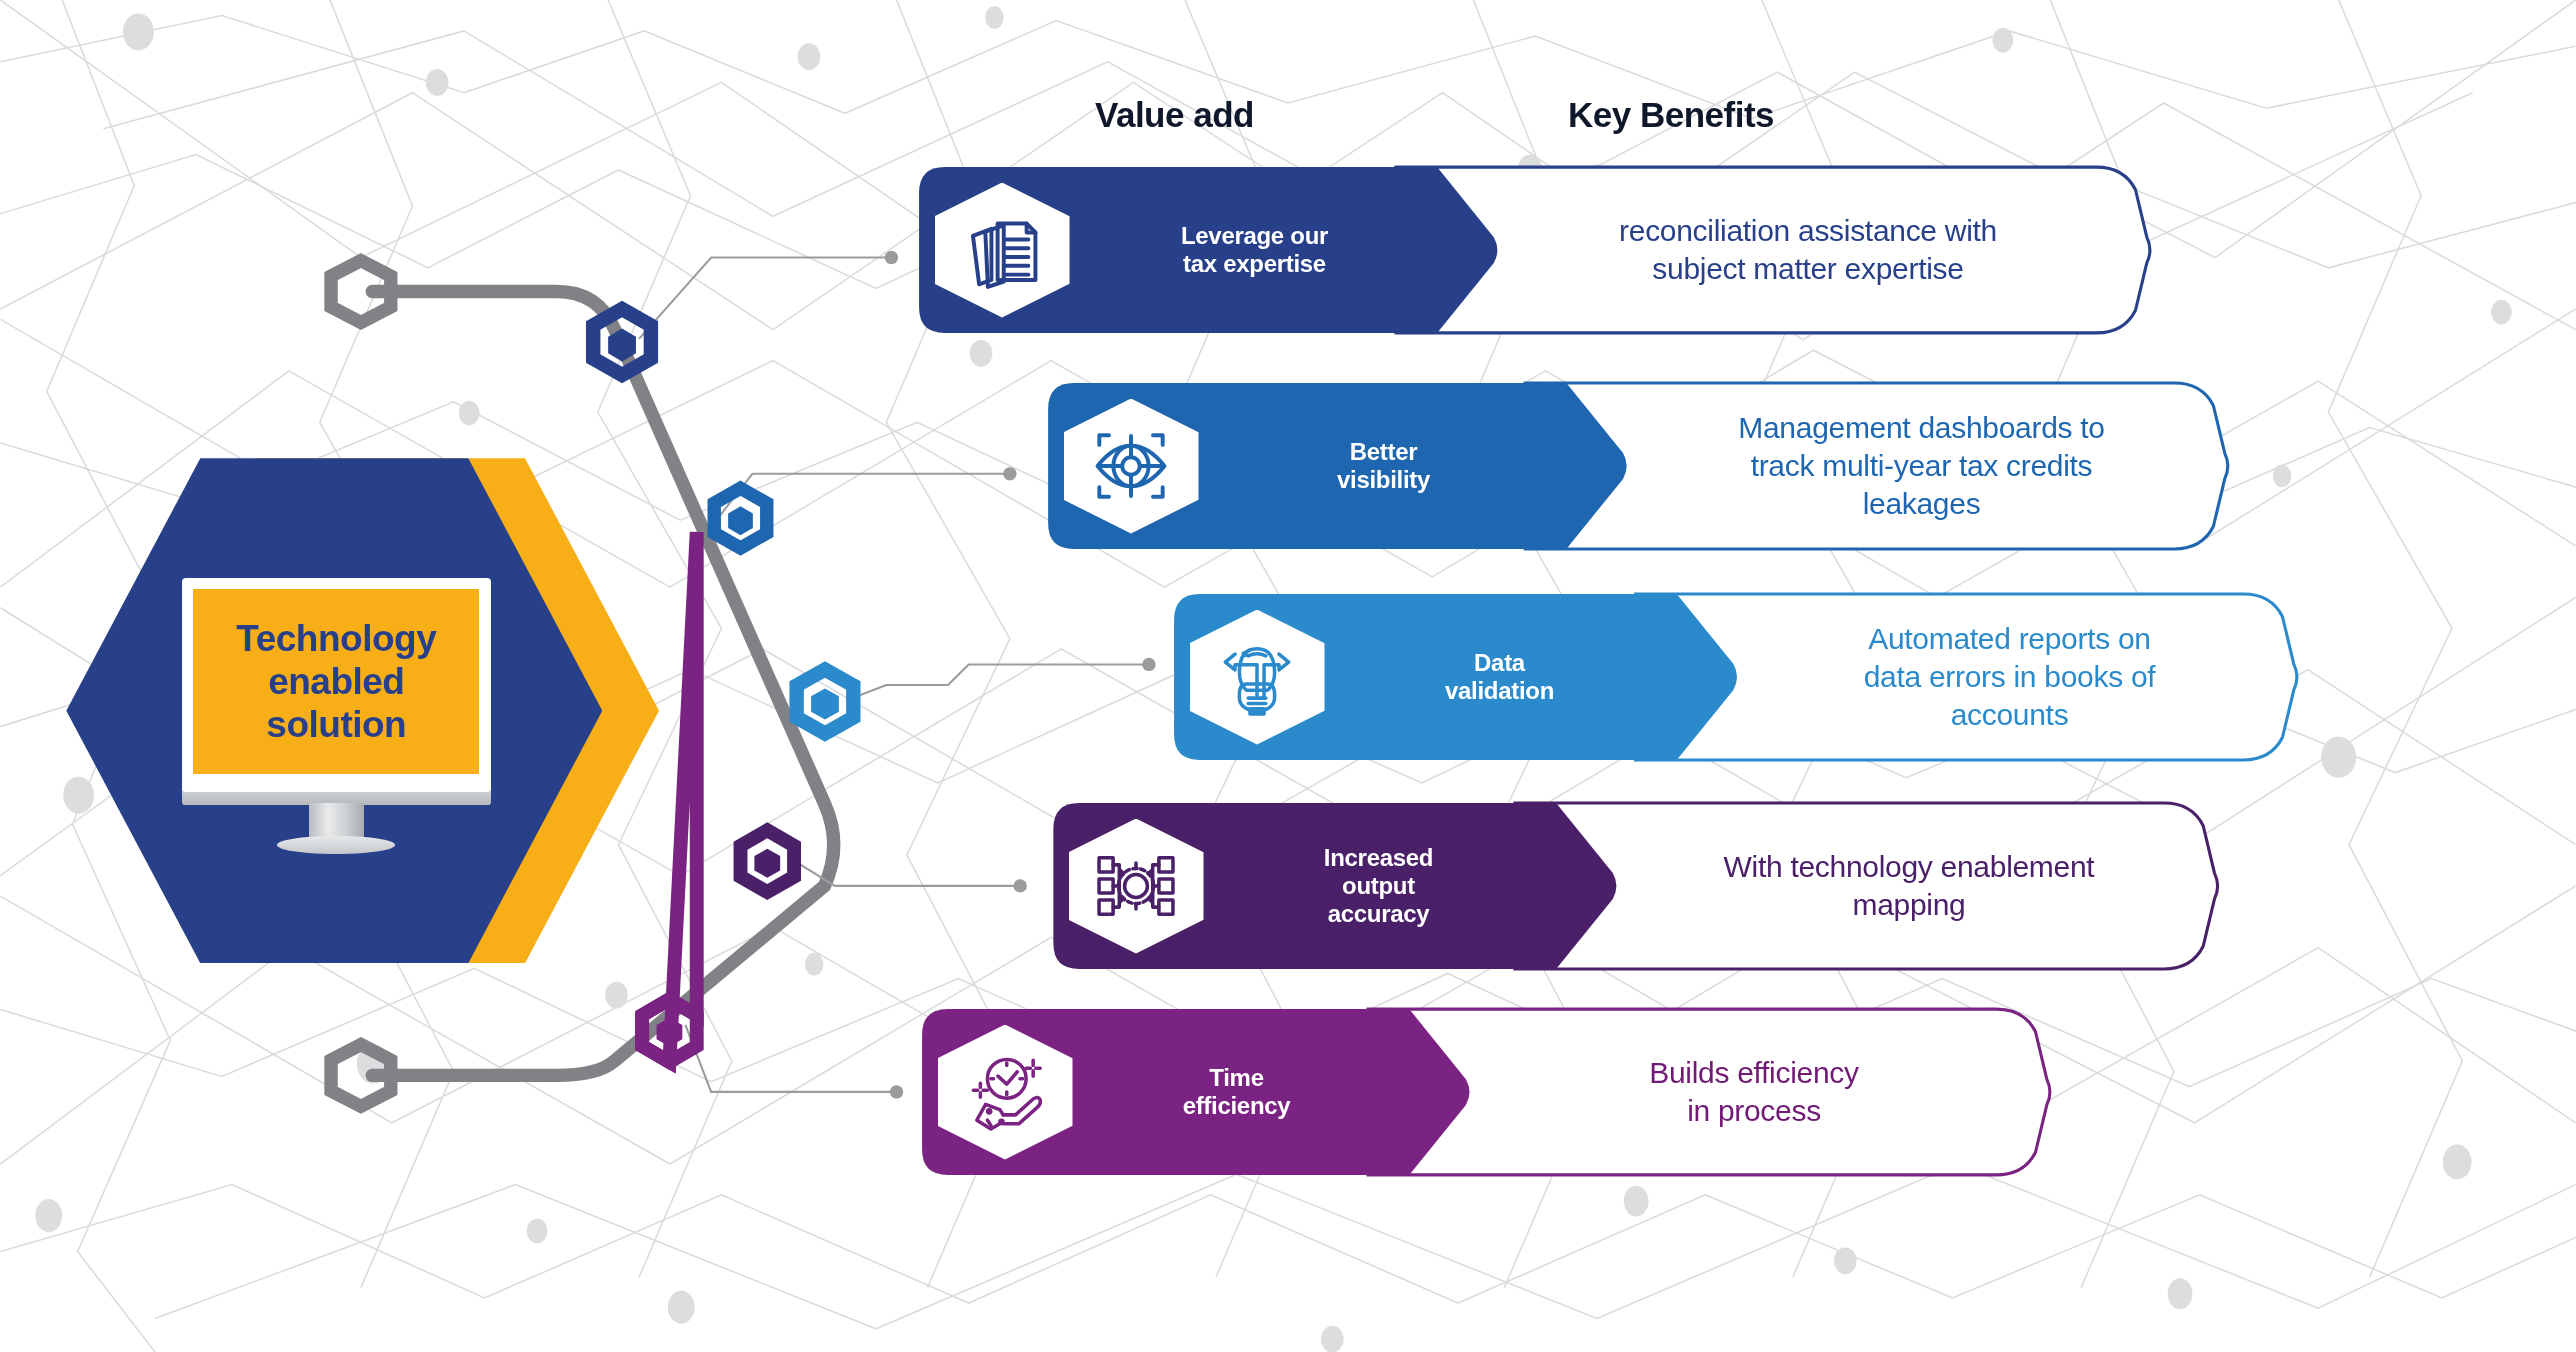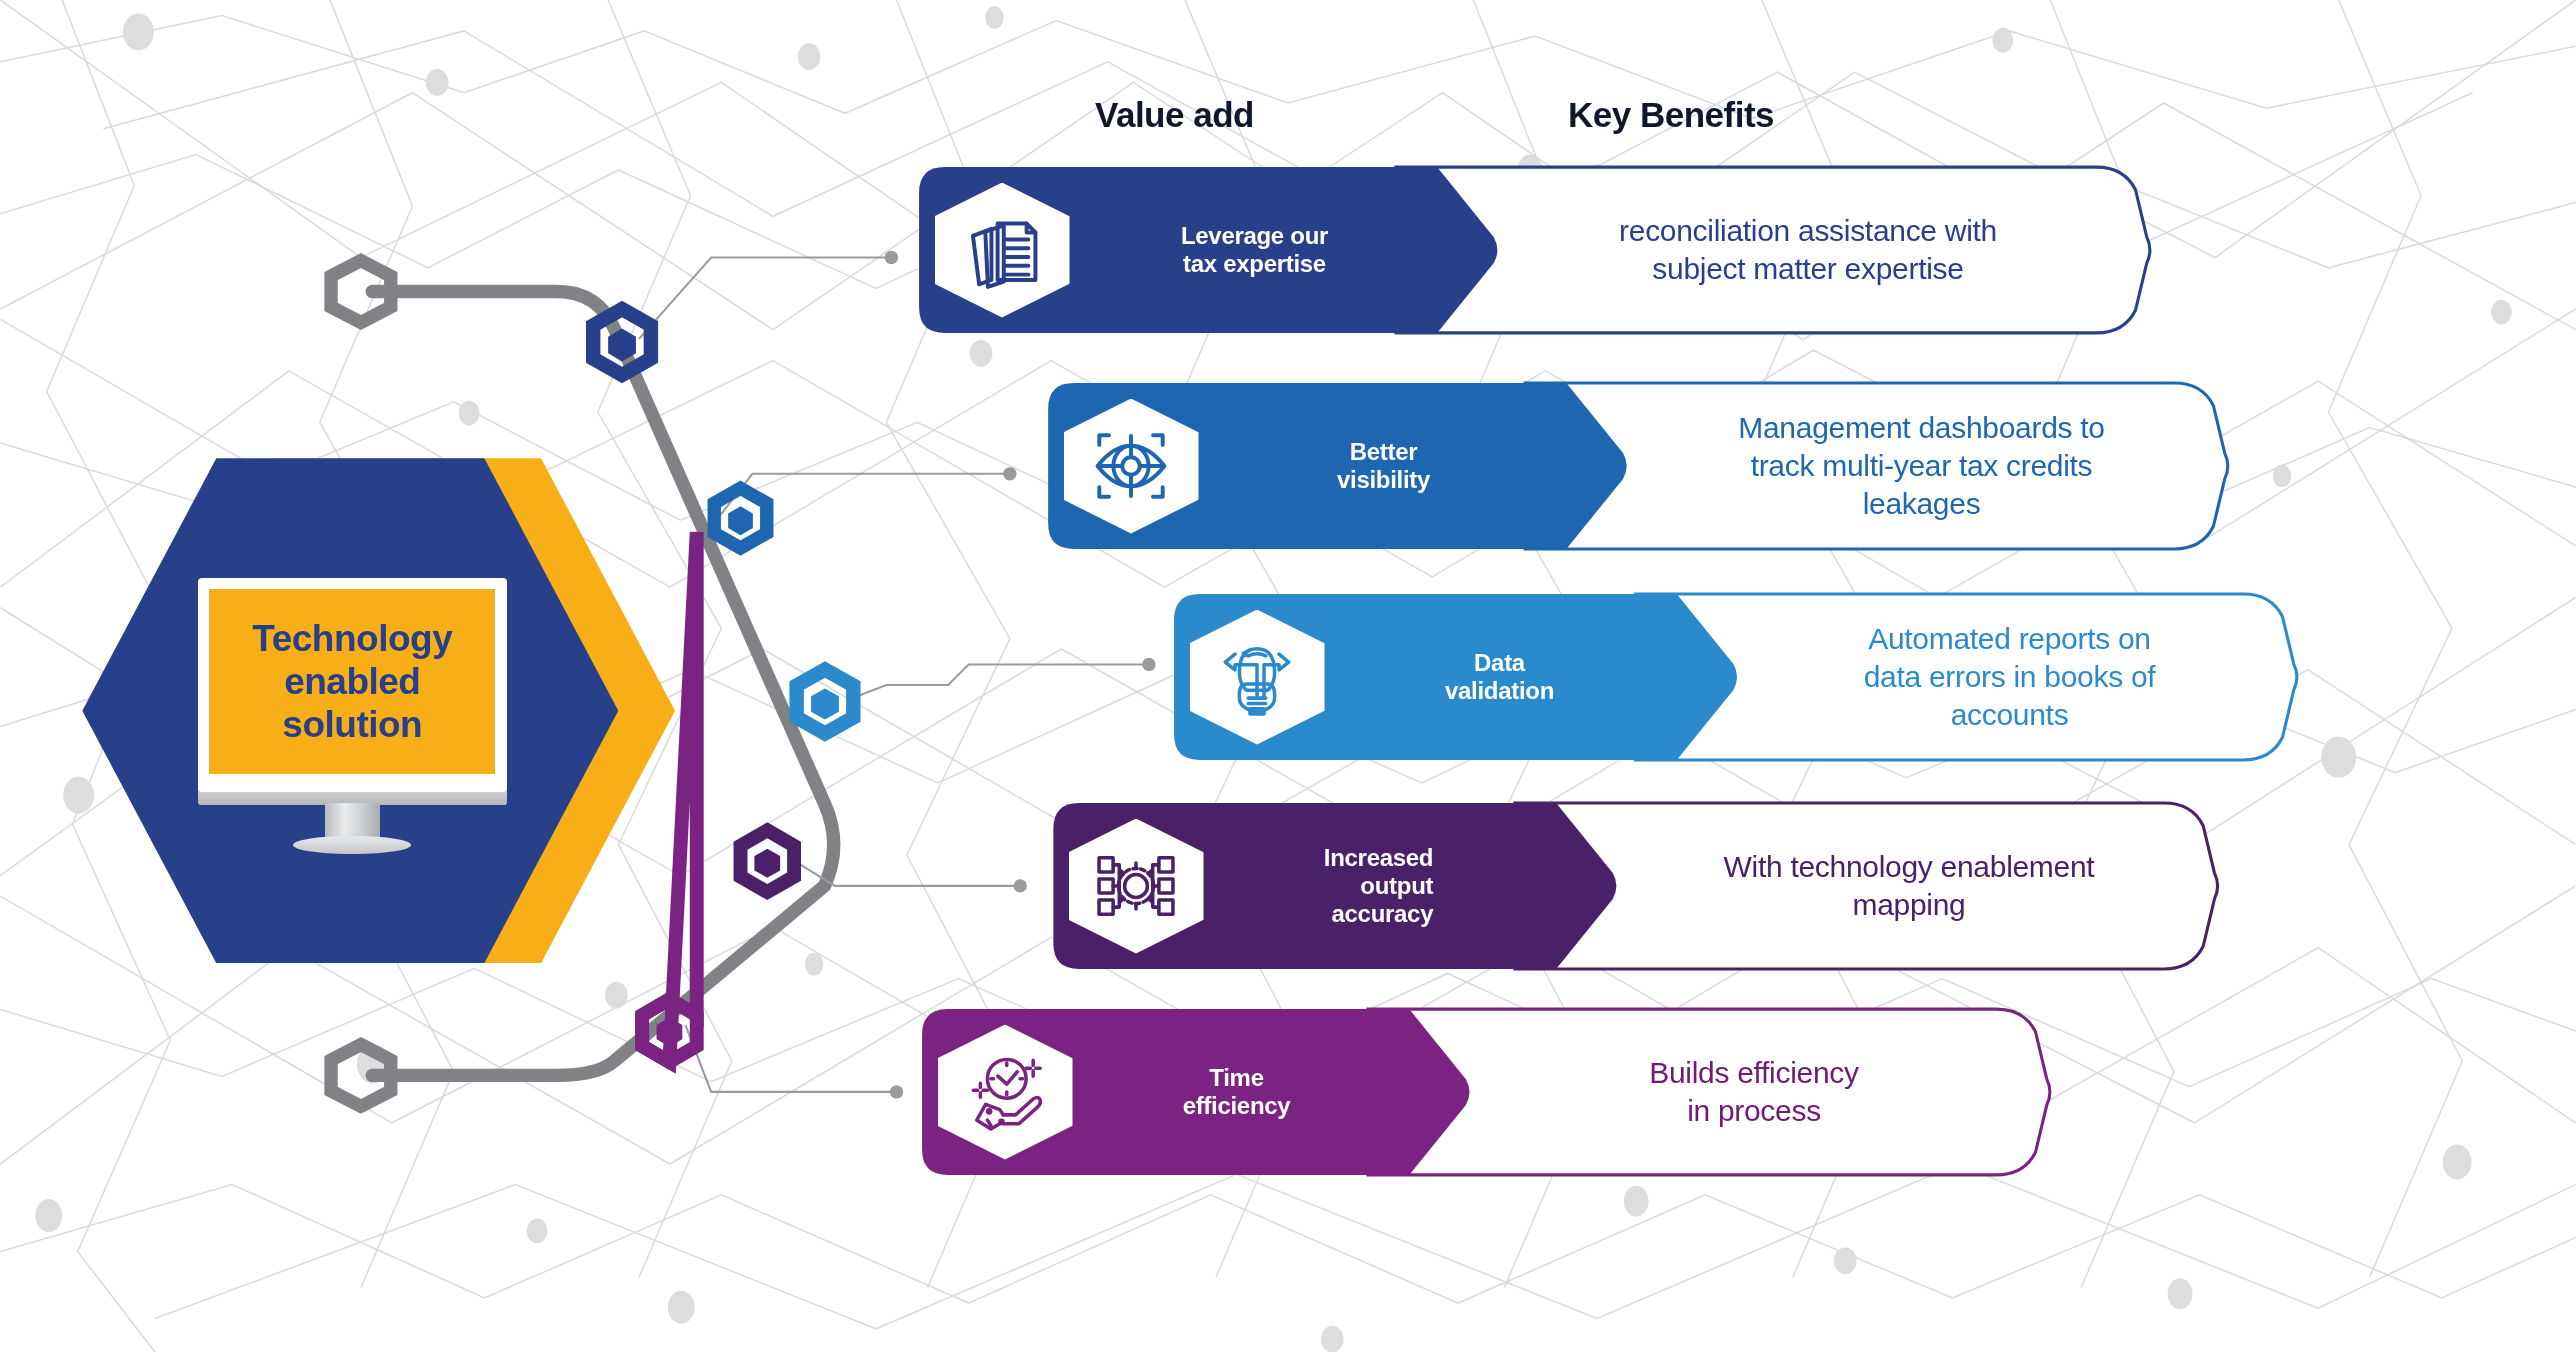--- a/index.html
+++ b/index.html
@@ -20,21 +20,21 @@
     font-weight:bold;
     color:#0f172a;
     font-size:35px;
     letter-spacing:-0.5px;
     white-space:nowrap;
   }
   #head-value-add{left:1095px;top:95px;}
   #head-key-benefits{left:1568px;top:95px;}
 
   
-  .hero-wrap{position:absolute;left:72px;top:453px;width:608px;height:515px;}
+  .hero-wrap{position:absolute;left:56px;top:453px;width:608px;height:515px;}
   .hero-yellow{
     position:absolute;left:67px;top:5.2px;width:536px;height:505px;
     background:#F8AF17;
     clip-path:polygon(25% 0%,75% 0%,100% 50%,75% 100%,25% 100%,0% 50%);
   }
   .hero-blue{
     position:absolute;left:10.3px;top:5.2px;width:536px;height:505px;
     background:#28408A;
     clip-path:polygon(25% 0%,75% 0%,100% 50%,75% 100%,25% 100%,0% 50%);
   }
@@ -329,21 +329,21 @@
           <rect x="8" y="18" width="16" height="16"></rect>
           <rect x="8" y="42" width="16" height="16"></rect>
           <rect x="8" y="66" width="16" height="16"></rect>
           <rect x="76" y="18" width="16" height="16"></rect>
           <rect x="76" y="42" width="16" height="16"></rect>
           <rect x="76" y="66" width="16" height="16"></rect>
           <path d="M24 26 L31 26 L31 74 L24 74 M31 50 L30 50"></path>
           <path d="M76 26 L69 26 L69 74 L76 74 M69 50 L70 50"></path>
         </svg>
       </div>
-      <div class="band-label" style="left:155px;width:345px;text-align:right;">
+      <div class="band-label" style="left:155px;width:345px;">
         <div>
           <div>Increased</div>
           <div>output</div>
           <div>accuracy</div>
         </div>
       </div>
       <div class="benefit-text" style="left:572px;width:572px;color:#4A2069;">
         <div>
           <div>With technology enablement</div>
           <div>mapping</div>

